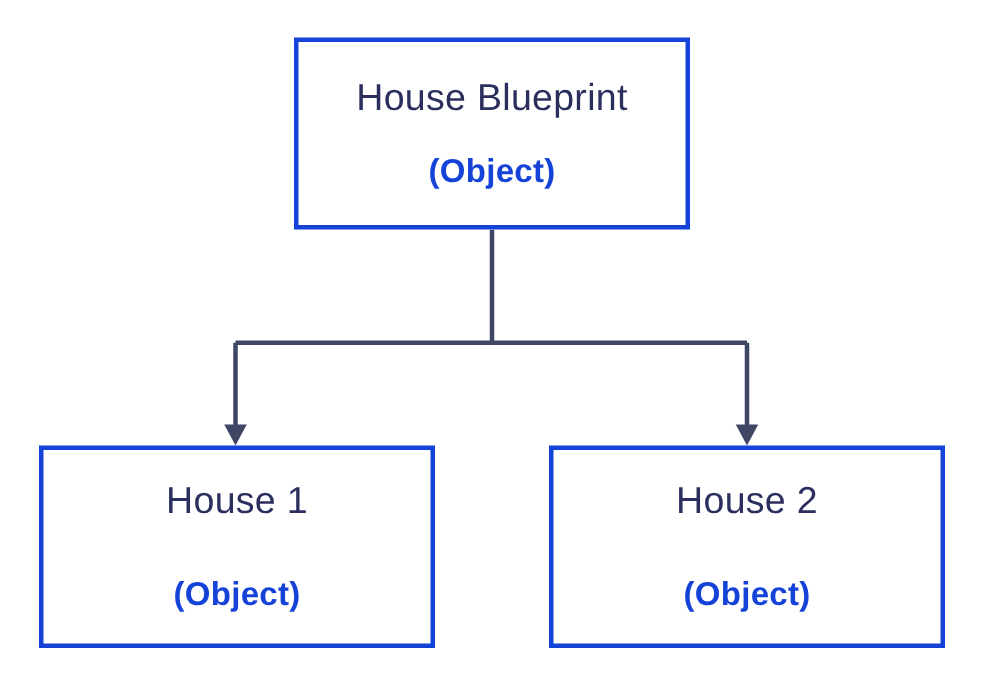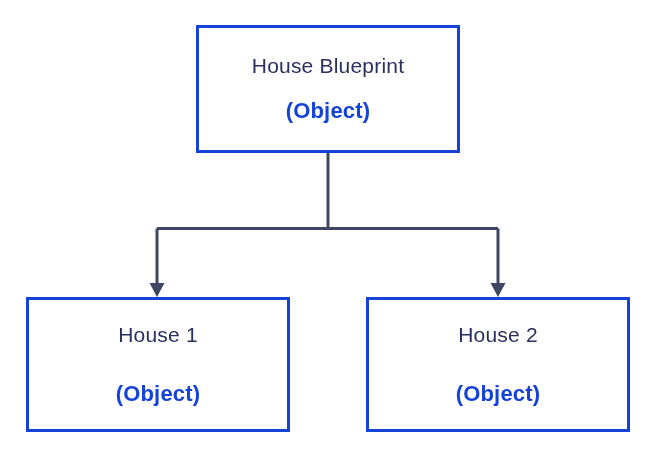--- a/index.html
+++ b/index.html
@@ -31,21 +31,21 @@
     box-sizing: border-box;
     border: 3px solid #1543d8;
     background: #ffffff;
     display: flex;
     flex-direction: column;
     align-items: center;
     justify-content: center;
   }
   .node-title {
     color: #2b2f5e;
-    font-size: 21px;
+    font-size: 25px;
     font-weight: 400;
     line-height: 1.1;
     letter-spacing: 0.2px;
     white-space: nowrap;
   }
   .node-kind {
     color: #1543d8;
     font-size: 22px;
     font-weight: 700;
     line-height: 1.1;

